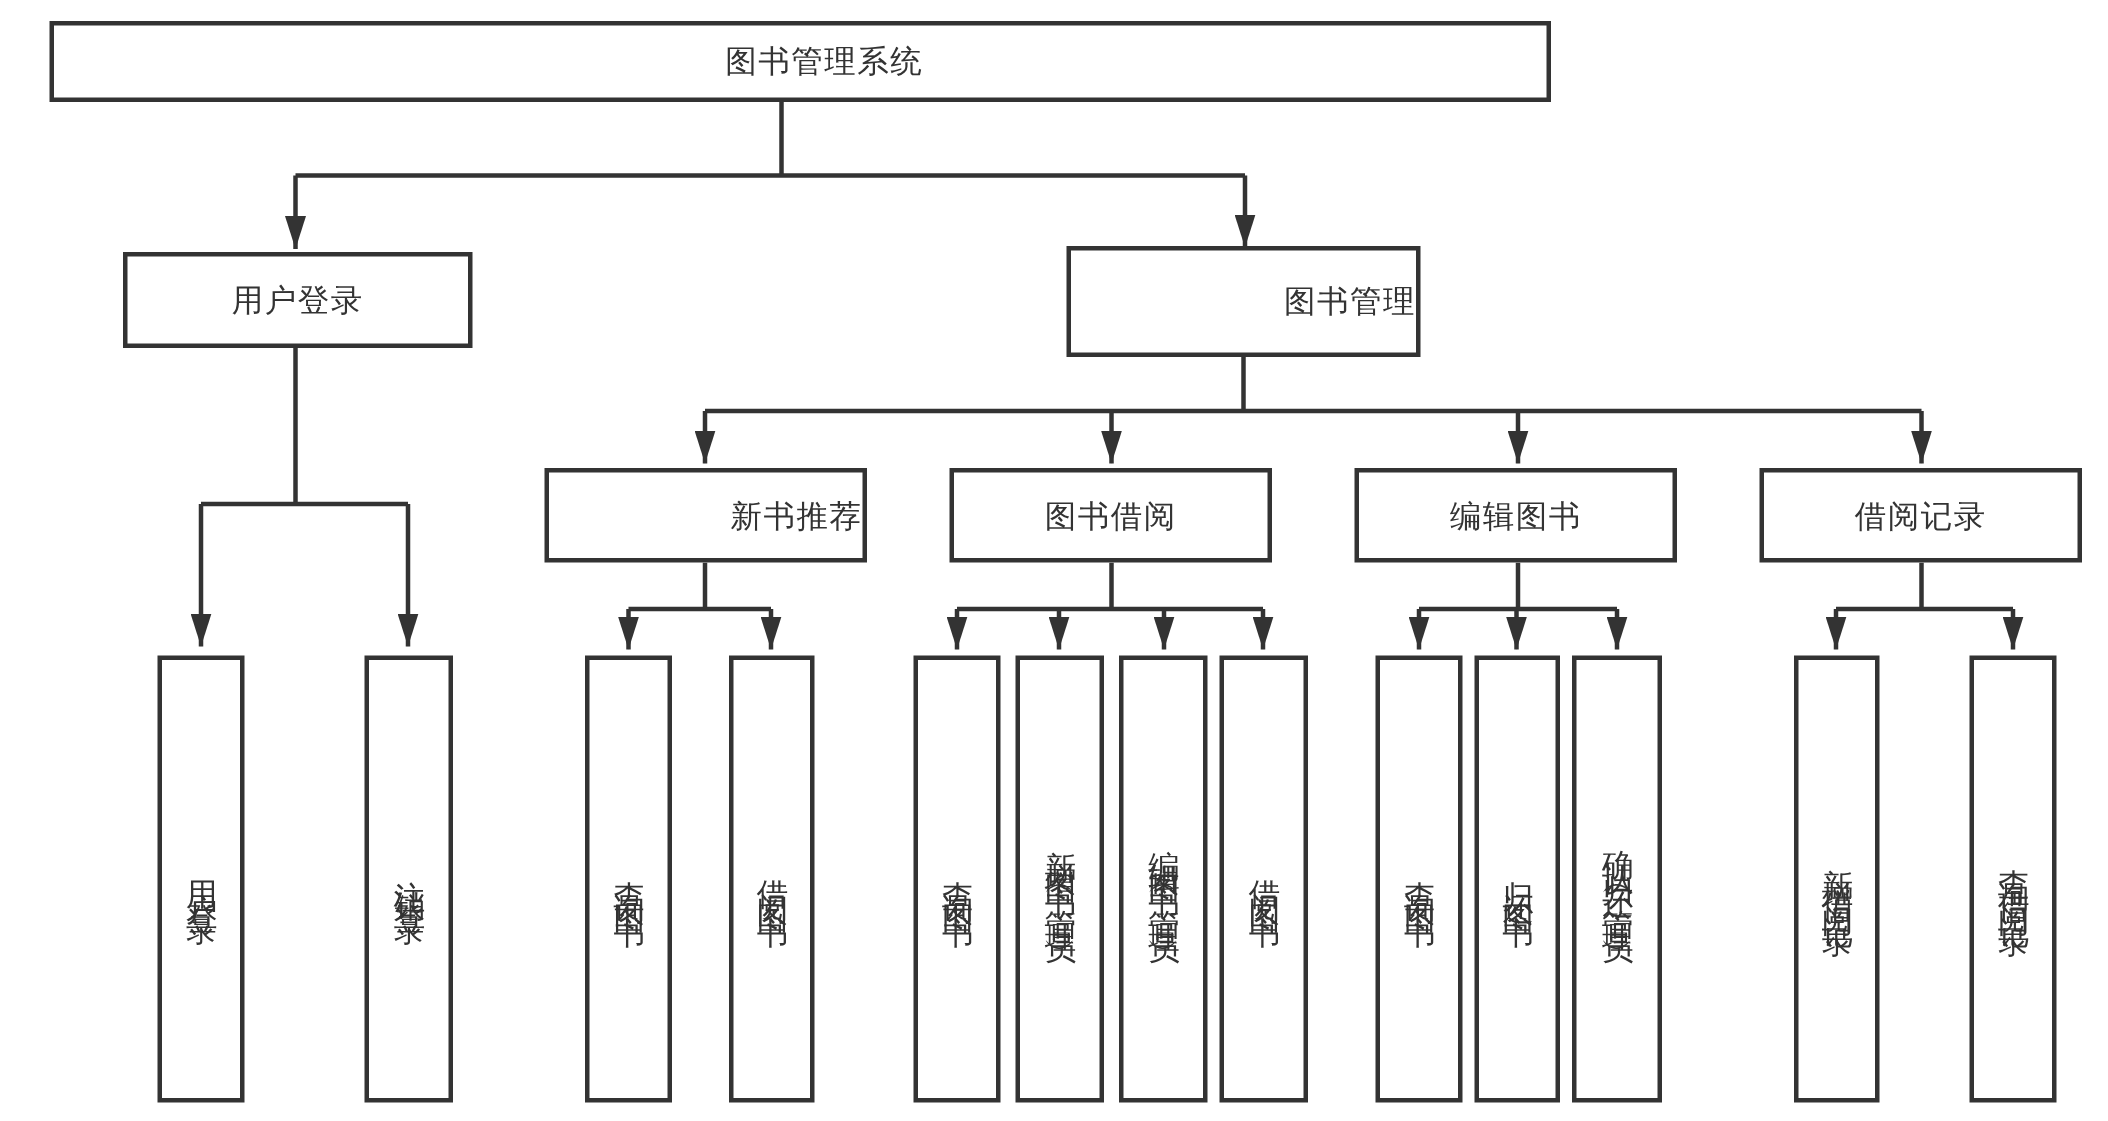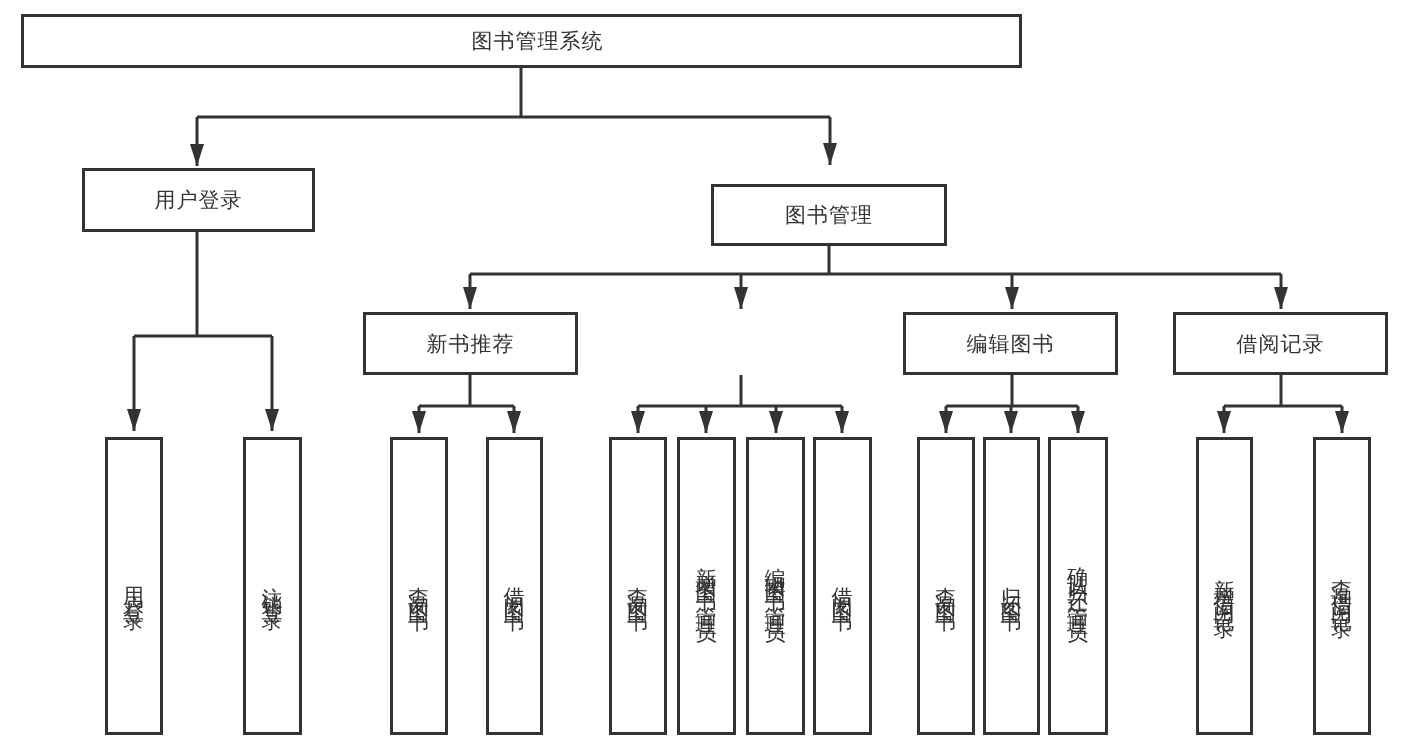--- a/index.html
+++ b/index.html
@@ -56,24 +56,24 @@
     position: absolute;
     right: 10px;
     bottom: 8px;
     font-size: 19px;
     color: rgba(145, 150, 160, 0.85);
     letter-spacing: 1px;
     z-index: 3;
     white-space: nowrap;
   }
   
-  #root-box      { left: 21px;   top: 14px;  width: 1001px; height: 54px; padding-left: 32px; }
+  #root-box      { left: 33px;   top: 14px;  width: 1001px; height: 54px; padding-left: 32px; }
   #user-login    { left: 82px;   top: 168px; width: 233px;  height: 64px; }
-  #book-mgmt     { left: 711px;  top: 184px; width: 236px;  height: 62px; }
-  #new-book      { left: 363px;  top: 312px; width: 215px;  height: 63px; }
+  #book-mgmt     { left: 711px;  top: 164px; width: 236px;  height: 74px; justify-content: flex-end; }
+  #new-book      { left: 363px;  top: 312px; width: 215px;  height: 63px; justify-content: flex-end; }
   #book-borrow   { left: 633px;  top: 312px; width: 215px;  height: 63px; }
   #cur-borrow    { left: 903px;  top: 312px; width: 215px;  height: 63px; }
   #borrow-rec    { left: 1173px; top: 312px; width: 215px;  height: 63px; }
   
   #leaf-ul-login   { left: 105px;  width: 58px; }
   #leaf-ul-logout  { left: 243px;  width: 59px; }
   #leaf-nb-query   { left: 390px;  width: 58px; }
   #leaf-nb-borrow  { left: 486px;  width: 57px; }
   #leaf-bb-query   { left: 609px;  width: 58px; }
   #leaf-bb-add     { left: 677px;  width: 59px; }
@@ -152,20 +152,23 @@
   <div class="node hbox" id="user-login">
     <span>用户登录</span>
   </div>
   <div class="node hbox" id="book-mgmt">
     <span>图书管理</span>
   </div>
 
   <div class="node hbox" id="new-book">
     <span>新书推荐</span>
   </div>
+  <div class="node hbox" id="book-borrow">
+    <span>图书借阅</span>
+  </div>
   <div class="node hbox" id="cur-borrow">
     <span>编辑图书</span>
   </div>
   <div class="node hbox" id="borrow-rec">
     <span>借阅记录</span>
   </div>
 
   <div class="node leaf" id="leaf-ul-login">
     <span class="vtext">用户登录</span>
   </div>

